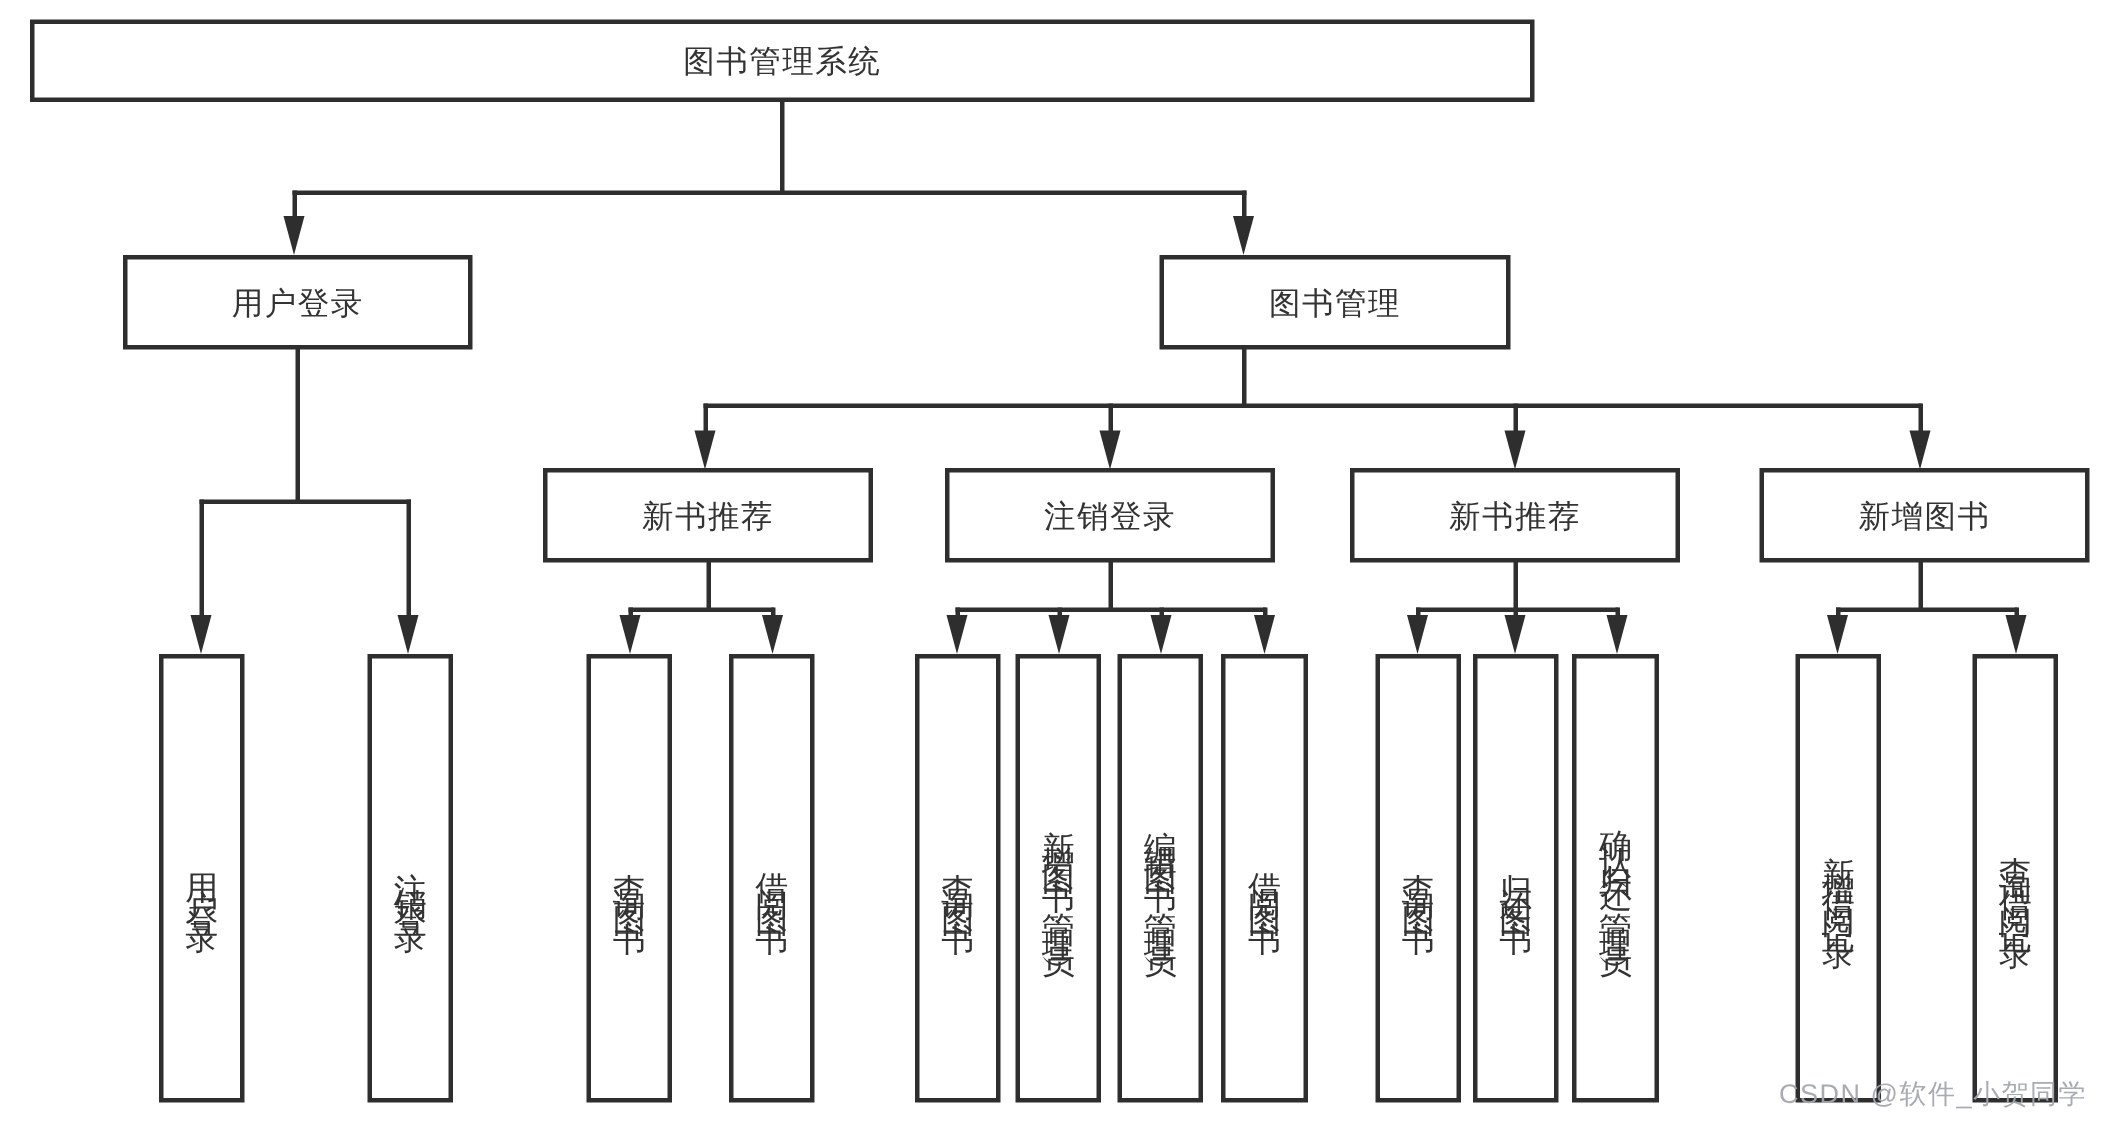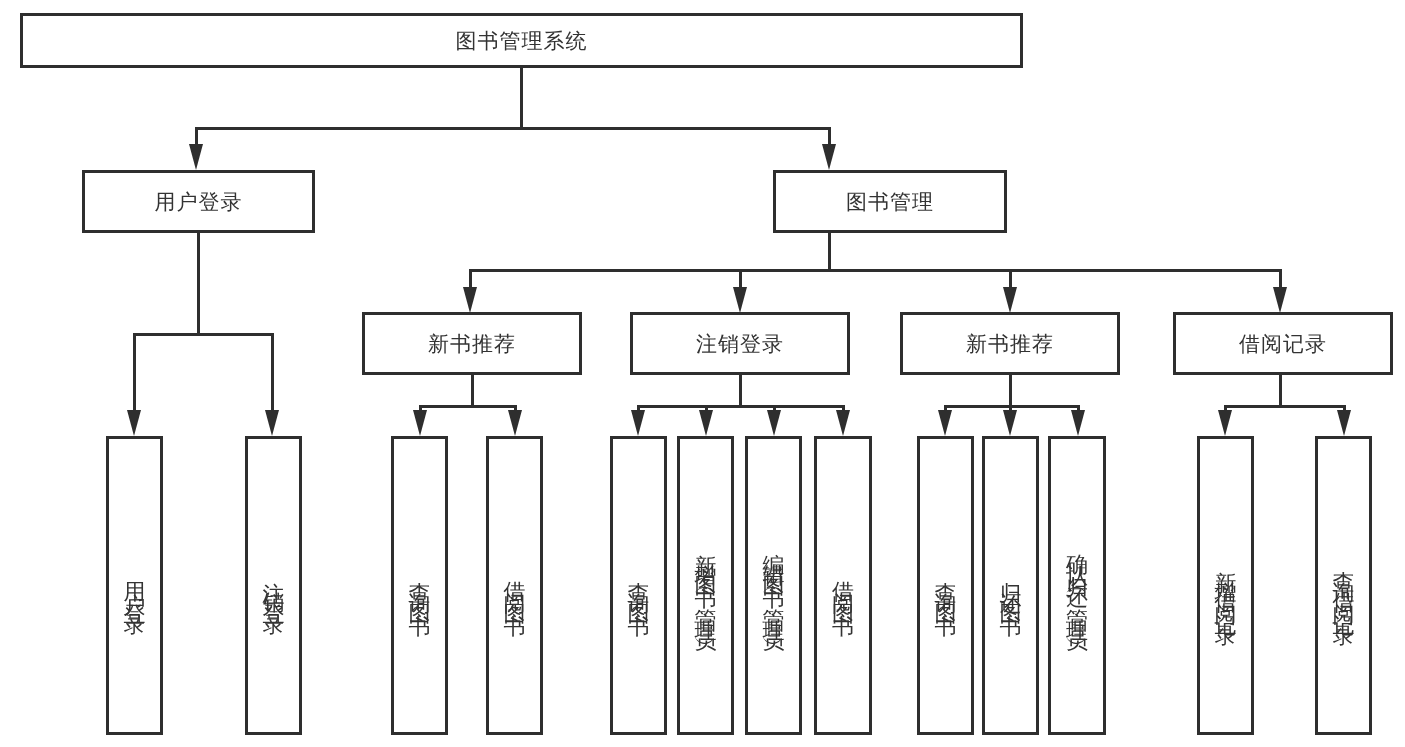--- a/index.html
+++ b/index.html
@@ -94,21 +94,21 @@
   <div class="box" style="left:362px;top:312px;width:220px;height:63px;">
     <span class="lbl">新书推荐</span>
   </div>
   <div class="box" style="left:630px;top:312px;width:220px;height:63px;">
     <span class="lbl">注销登录</span>
   </div>
   <div class="box" style="left:900px;top:312px;width:220px;height:63px;">
     <span class="lbl">新书推荐</span>
   </div>
   <div class="box" style="left:1173px;top:312px;width:220px;height:63px;">
-    <span class="lbl">借阅记录</span>
+    <span class="lbl">新增图书</span>
   </div>
 
   <div class="vl" style="left:471px;top:373px;height:35px;"></div>
   <div class="hl" style="left:419px;top:405px;width:97px;"></div>
   <div class="vl" style="left:419px;top:405px;height:10px;"></div>
   <div class="arr" style="left:413px;top:410px;"></div>
   <div class="vl" style="left:514px;top:405px;height:10px;"></div>
   <div class="arr" style="left:508px;top:410px;"></div>
 
   <div class="vl" style="left:739px;top:373px;height:35px;"></div>
@@ -175,14 +175,15 @@
     <span class="vtext">确认归还（管理员）</span>
   </div>
 
   <div class="box" style="left:1197px;top:436px;width:57px;height:299px;">
     <span class="vtext">新增借阅记录</span>
   </div>
   <div class="box" style="left:1315px;top:436px;width:57px;height:299px;">
     <span class="vtext">查询借阅记录</span>
   </div>
 
+  <div class="watermark">CSDN @软件_小贺同学</div>
 
 </div>
 
 </body></html>

